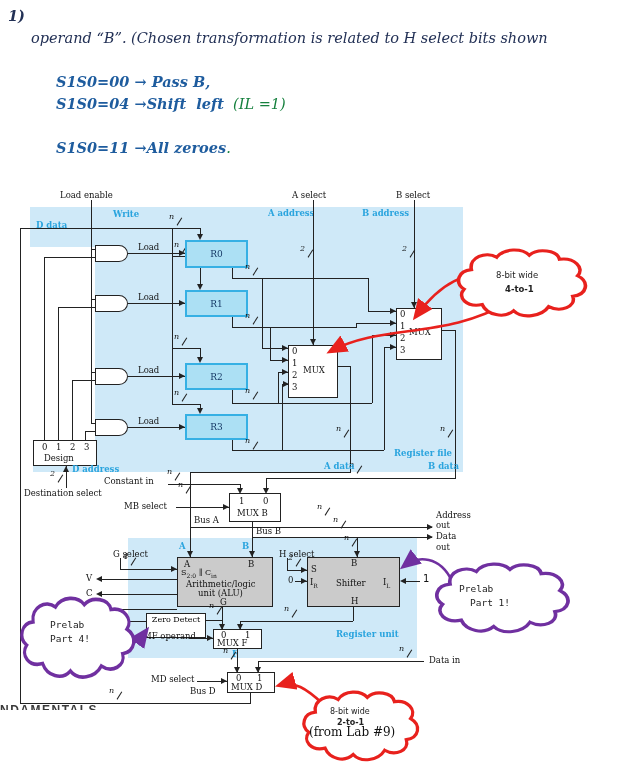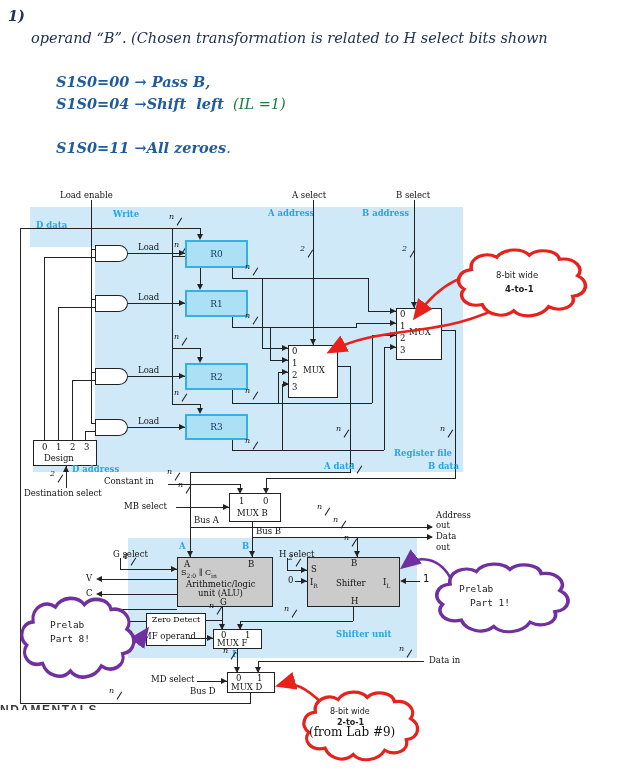--- a/index.html
+++ b/index.html
@@ -350,21 +350,21 @@
   <div class="ah l" style="left:96px;top:576px"></div>
   <div class="lbl" style="left:86px;top:589px">C</div>
   <div class="hl" style="left:100px;top:594px;width:77px"></div>
   <div class="ah l" style="left:96px;top:591px"></div>
   <div class="lbl" style="left:86px;top:604px">N</div>
   <div class="hl" style="left:100px;top:609px;width:77px"></div>
   <div class="ah l" style="left:96px;top:606px"></div>
   <div class="lbl" style="left:86px;top:616px">Z</div>
   <div class="hl" style="left:100px;top:621px;width:46px"></div>
   <div class="ah l" style="left:96px;top:618px"></div>
-  <div class="box" style="left:146px;top:613px;width:60px;height:33px;text-align:center;font-size:8px;line-height:12px">Zero Detect</div>
+  <div class="box" style="left:146px;top:613px;width:60px;height:25px;text-align:center;font-size:8px;line-height:12px">Zero Detect</div>
   <div class="hl" style="left:206px;top:620px;width:16px"></div>
 
   <div class="vl" style="left:222px;top:607px;height:22px"></div>
   <div class="ah d" style="left:219px;top:624px"></div>
   <div class="mark" style="left:212px;top:607px">
       <span class="sl"></span>
       <i>n</i>
     </div>
   <div class="vl" style="left:353px;top:607px;height:14px"></div>
   <div class="hl" style="left:240px;top:621px;width:113px"></div>
@@ -377,21 +377,21 @@
 
   <div class="lbl" style="left:143px;top:632px">MF operand</div>
   <div class="hl" style="left:189px;top:638px;width:24px"></div>
   <div class="ah r" style="left:207px;top:635px"></div>
   <div class="box" style="left:213px;top:629px;width:49px;height:20px">
     <span class="lbl" style="left:7px;top:1px">0</span>
     <span class="lbl" style="left:31px;top:1px">1</span>
     <span class="lbl" style="left:3px;top:9px">MUX F</span>
   </div>
   <div class="lbl blu" style="left:232px;top:650px">F</div>
-  <div class="lbl blu" style="left:336px;top:630px">Shifter unit</div>
+  <div class="lbl blu" style="left:336px;top:630px">Register unit</div>
 
   <div class="vl" style="left:237px;top:649px;height:23px"></div>
   <div class="ah d" style="left:234px;top:667px"></div>
   <div class="mark" style="left:226px;top:652px">
       <span class="sl"></span>
       <i>n</i>
     </div>
   <div class="hl" style="left:258px;top:661px;width:166px"></div>
   <div class="vl" style="left:258px;top:661px;height:11px"></div>
   <div class="ah d" style="left:255px;top:667px"></div>
@@ -444,21 +444,21 @@
   <svg width="150" height="74" viewBox="0 0 120 70" preserveAspectRatio="none" style="left:430px;top:562px">
     <path d="M25,55 C12,58 4,48 10,40 C2,34 5,22 16,21 C14,9 28,3 37,9 C43,0 58,0 64,7 C71,0 87,2 89,11 C101,9 110,19 104,27 C114,33 112,45 100,47 C103,57 90,63 80,57 C74,67 58,69 51,61 C43,69 29,65 25,55 Z" fill="#fff" stroke="#7030a0" stroke-width="3"></path>
   </svg>
   <div class="ctxt mono" style="left:459px;top:584px">Prelab</div>
   <div class="ctxt mono" style="left:470px;top:598px">Part 1!</div>
 
   <svg width="128" height="86" viewBox="0 0 120 70" preserveAspectRatio="none" style="left:16px;top:596px">
     <path d="M25,55 C12,58 4,48 10,40 C2,34 5,22 16,21 C14,9 28,3 37,9 C43,0 58,0 64,7 C71,0 87,2 89,11 C101,9 110,19 104,27 C114,33 112,45 100,47 C103,57 90,63 80,57 C74,67 58,69 51,61 C43,69 29,65 25,55 Z" fill="#fff" stroke="#7030a0" stroke-width="3"></path>
   </svg>
   <div class="ctxt mono" style="left:50px;top:620px">Prelab</div>
-  <div class="ctxt mono" style="left:50px;top:634px">Part 8!</div>
+  <div class="ctxt mono" style="left:50px;top:634px">Part 4!</div>
 
   <svg width="130" height="74" viewBox="0 0 120 70" preserveAspectRatio="none" style="left:298px;top:690px">
     <path d="M25,55 C12,58 4,48 10,40 C2,34 5,22 16,21 C14,9 28,3 37,9 C43,0 58,0 64,7 C71,0 87,2 89,11 C101,9 110,19 104,27 C114,33 112,45 100,47 C103,57 90,63 80,57 C74,67 58,69 51,61 C43,69 29,65 25,55 Z" fill="#fff" stroke="#e8211d" stroke-width="3"></path>
   </svg>
   <div class="ctxt" style="left:330px;top:708px;font-size:8px">8-bit wide</div>
   <div class="ctxt" style="left:337px;top:719px;font-size:8px;font-weight:bold">2-to-1</div>
   <div class="lbl" style="left:309px;top:726px;font-size:12px">(from Lab #9)</div>
 
 </div>
 

